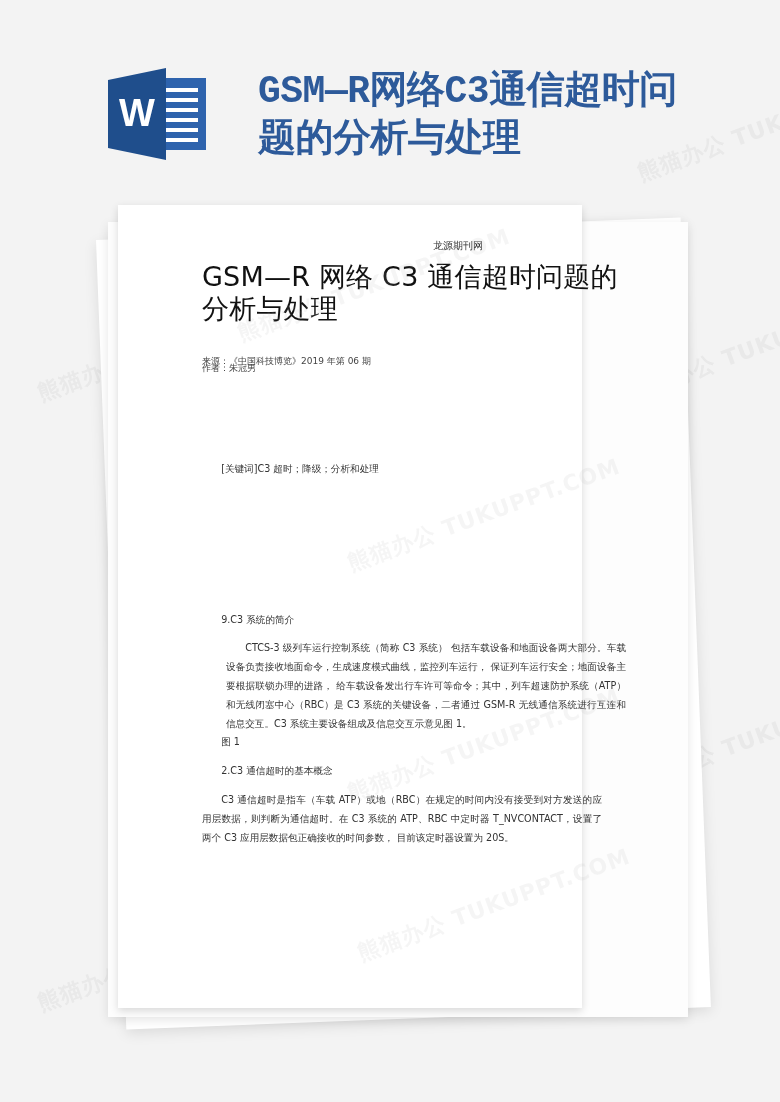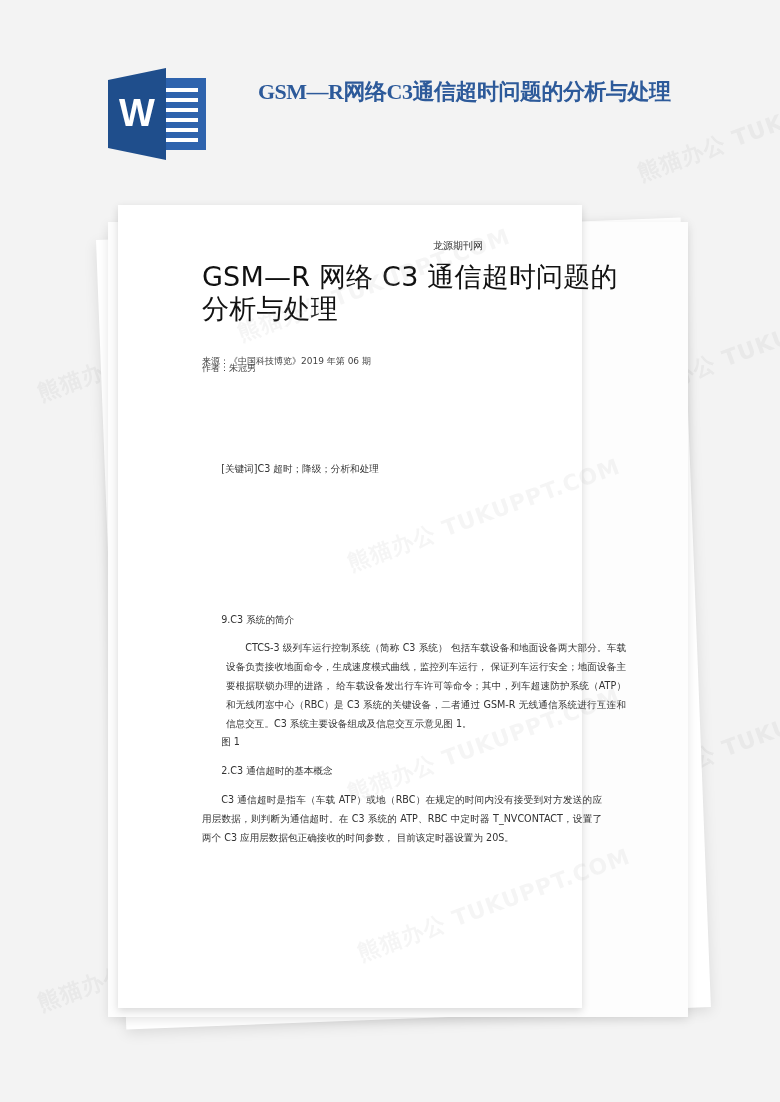--- a/index.html
+++ b/index.html
@@ -6,22 +6,22 @@
     body {
       width: 780px; height: 1102px;
       background: #f3f3f3;
       position: relative; overflow: hidden;
       font-family: "DejaVu Sans", "Liberation Sans", sans-serif;
     }
     
     .word-icon { position: absolute; left: 108px; top: 68px; width: 102px; height: 92px; }
     .banner-title {
       position: absolute; left: 258px; top: 68px; width: 420px;
-      font-family: Liberation Serif, serif;
-      font-weight: bold; font-size: 22px; line-height: 48px;
+      font-family: Liberation Mono, monospace;
+      font-weight: bold; font-size: 38px; line-height: 48px;
       color: #2d5a9a; letter-spacing: -0.5px;
     }
     
     .back-page-2 {
       position: absolute; left: 96px; top: 240px; width: 585px; height: 790px;
       background: #fff; transform: rotate(-2.2deg); transform-origin: left top;
       box-shadow: 0 4px 14px rgba(0,0,0,0.10);
     }
     .back-page-1 {
       position: absolute; left: 108px; top: 222px; width: 580px; height: 795px;

